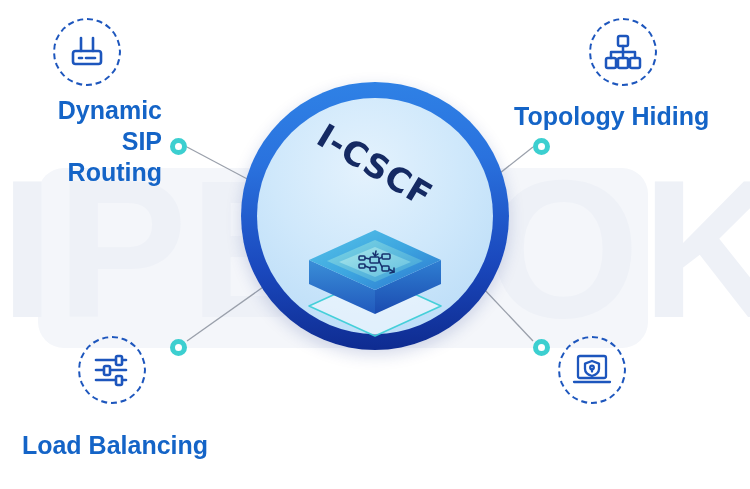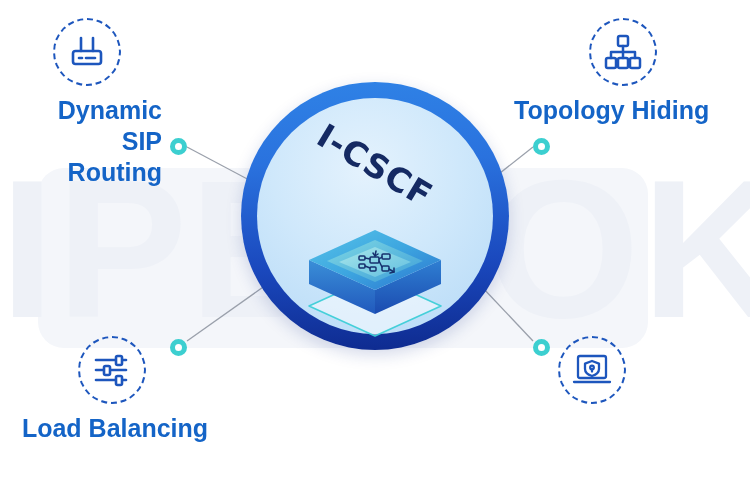--- a/index.html
+++ b/index.html
@@ -152,33 +152,33 @@
   }
 
   #feature-topology-hiding {
     left: 500px;
     top: 18px;
     width: 250px;
   }
   #feature-topology-hiding .feature-icon-wrap { margin-left: 89px; }
   #feature-topology-hiding .feature-label {
     text-align: left;
-    margin-top: 9px;
+    margin-top: 15px;
     padding-left: 14px;
   }
 
   #feature-load-balancing {
     left: 0;
     top: 336px;
     width: 238px;
   }
   #feature-load-balancing .feature-icon-wrap { margin-left: 78px; }
   #feature-load-balancing .feature-label {
     text-align: center;
-    margin-top: 9px;
+    margin-top: 26px;
     padding-right: 8px;
   }
 
   #feature-security-interconnection-control {
     left: 420px;
     top: 336px;
     width: 330px;
   }
   #feature-security-interconnection-control .feature-icon-wrap { margin-left: 138px; }
   #feature-security-interconnection-control .feature-label {

